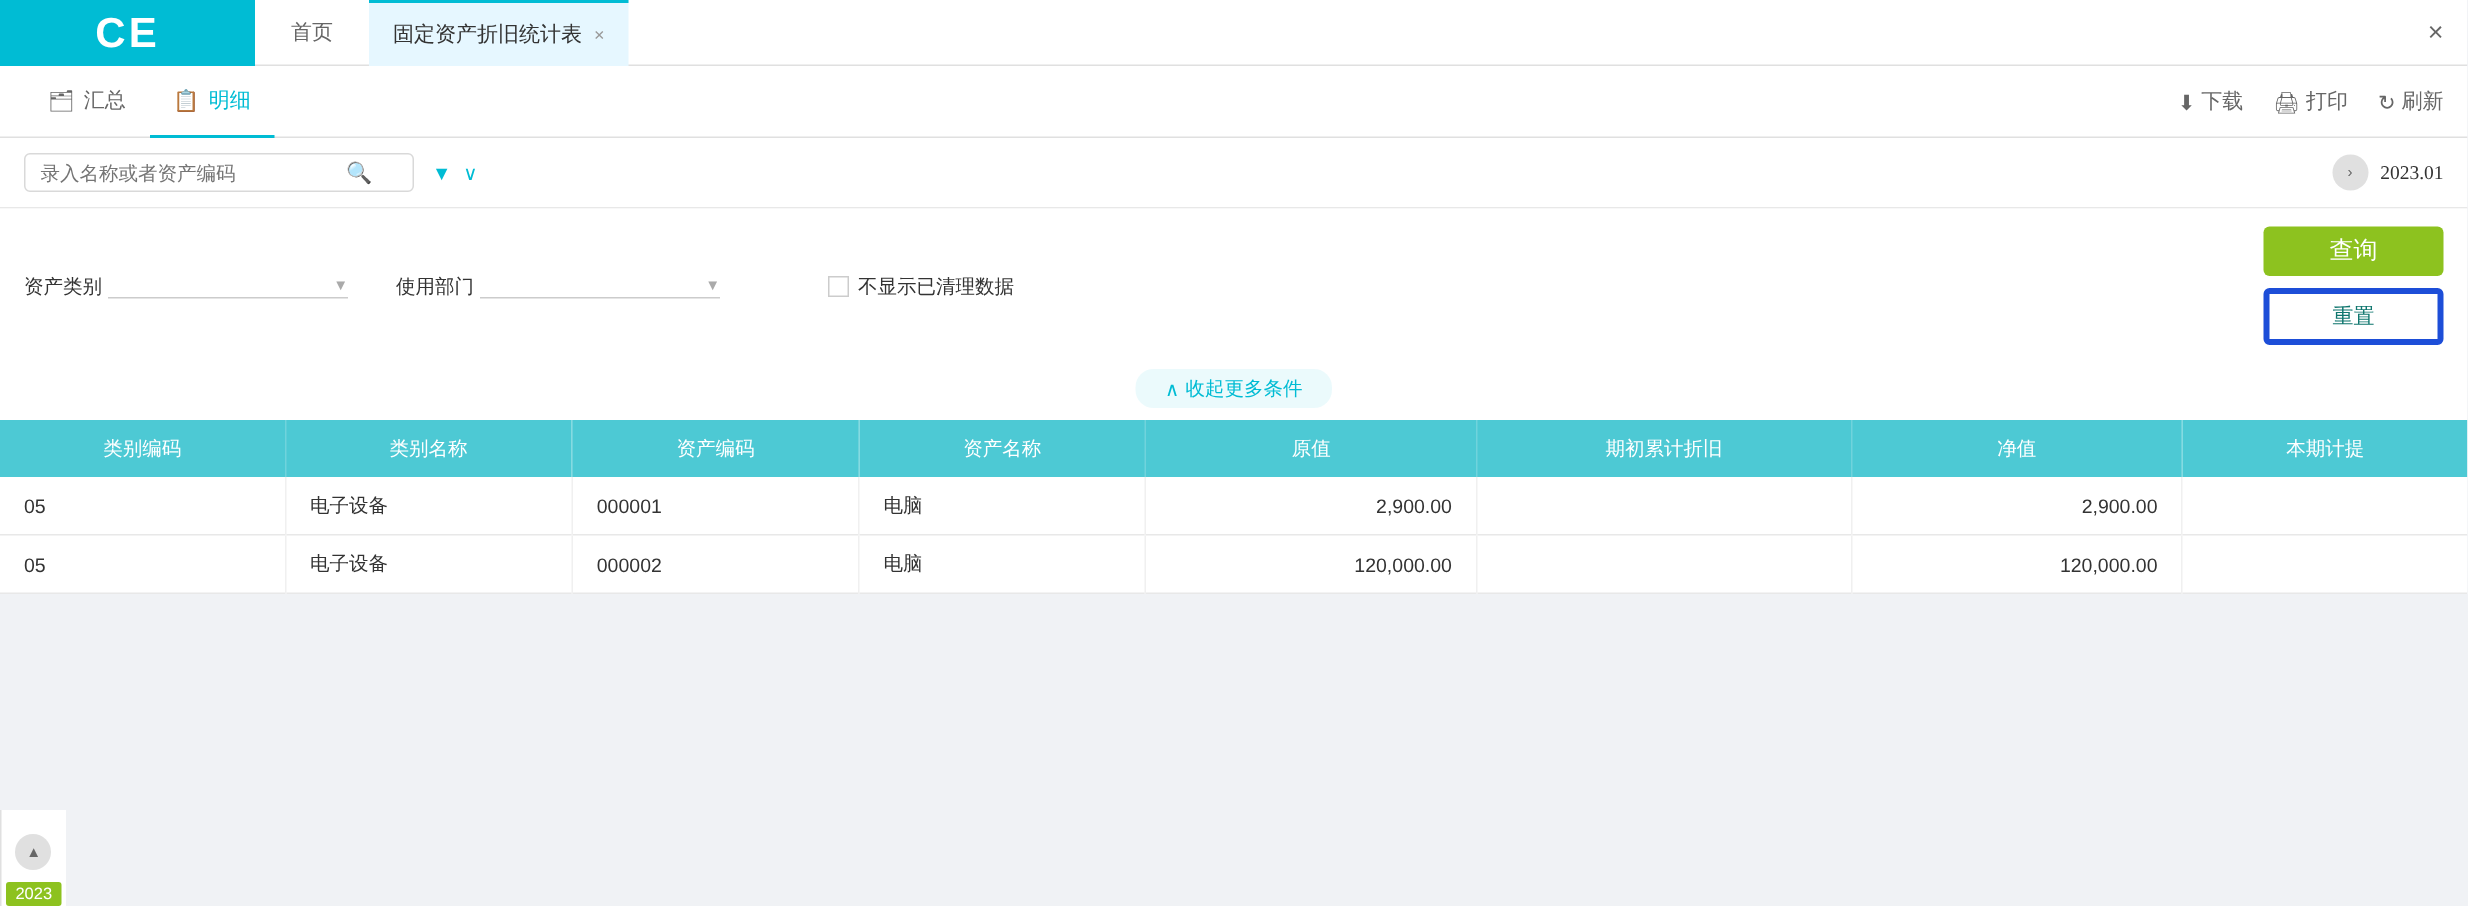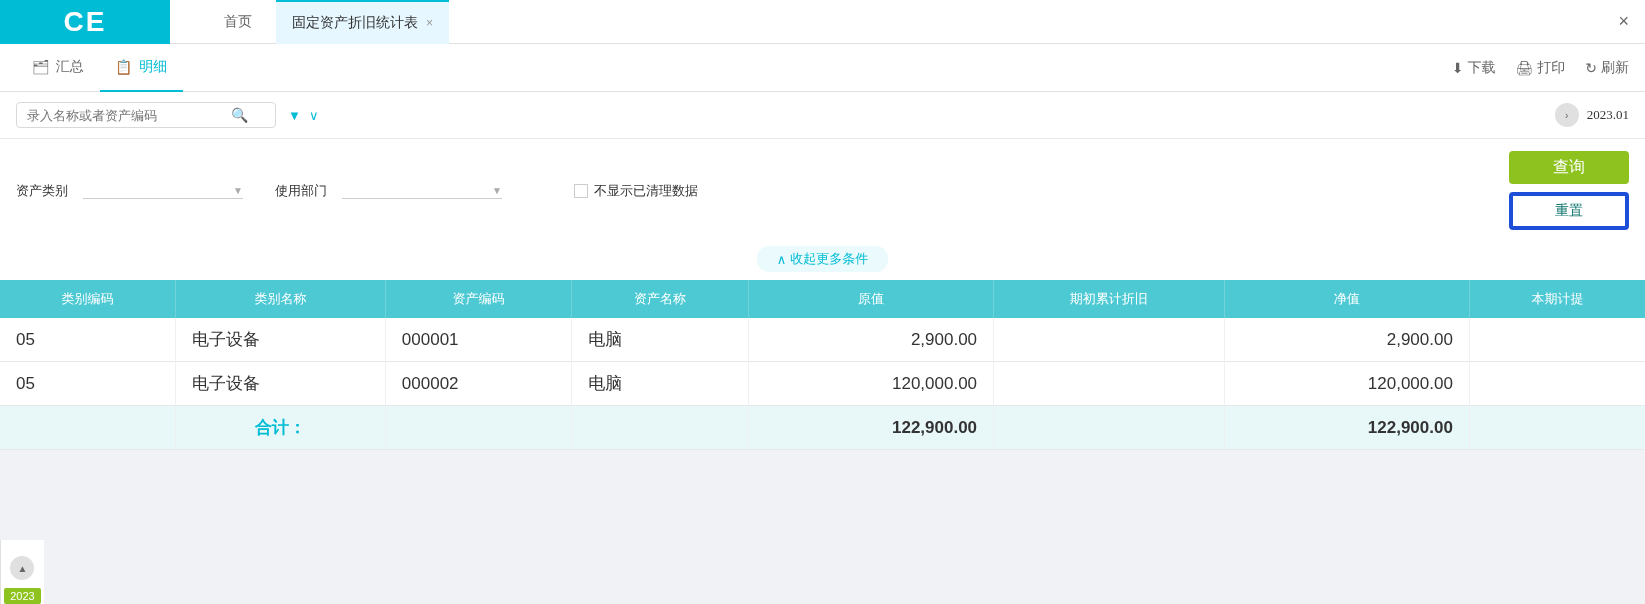--- a/index.html
+++ b/index.html
@@ -8,21 +8,21 @@
     
     .top-nav {
       display: flex; align-items: center;
       background: #fff;
       border-bottom: 1px solid #e0e0e0;
       height: 44px;
       padding: 0 16px;
     }
     .nav-home {
       color: #666; font-size: 14px; cursor: pointer; margin-right: 16px;
-      padding: 0 8px; height: 44px; display: flex; align-items: center; margin-left: 30px;
+      padding: 0 8px; height: 44px; display: flex; align-items: center;
     }
     .nav-tab {
       display: flex; align-items: center;
       background: #e6f7ff;
       border-top: 2px solid #00bcd4;
       height: 44px;
       padding: 0 16px;
       font-size: 14px;
       color: #333;
       cursor: pointer;
@@ -100,21 +100,21 @@
     }
 
     
     .filter-row {
       display: flex; align-items: center;
       padding: 12px 16px;
       background: #fff;
       gap: 32px;
     }
     .filter-item {
-      display: flex; align-items: center; gap: 15px;
+      display: flex; align-items: center; gap: 4px;
     }
     .filter-label { color: #333; font-size: 13px; white-space: nowrap; }
     .filter-select {
       display: flex; align-items: center;
       border-bottom: 1px solid #ccc;
       width: 160px; padding: 2px 0;
       cursor: pointer; position: relative;
     }
     .filter-select-inner { flex: 1; font-size: 13px; color: #333; }
     .filter-select-arrow { color: #aaa; font-size: 10px; }
@@ -188,21 +188,21 @@
       text-align: center;
       border-right: 1px solid rgba(255,255,255,0.2);
     }
     thead th:last-child { border-right: none; }
     tbody tr {
       background: #fff;
       border-bottom: 1px solid #e8e8e8;
     }
     tbody td {
       padding: 10px 16px;
-      font-size: 17px;
+      font-size: 13px;
       color: #333;
       text-align: center;
       border-right: 1px solid #f0f0f0;
     }
     tbody td:last-child { border-right: none; }
     .td-right { text-align: right; }
     .td-left { text-align: left; }
 
     
     .summary-row {
@@ -391,30 +391,20 @@
             <tr>
               <td class="td-left">05</td>
               <td class="td-left">电子设备</td>
               <td class="td-left">000002</td>
               <td class="td-left">电脑</td>
               <td class="td-right">120,000.00</td>
               <td class="td-right"></td>
               <td class="td-right">120,000.00</td>
               <td class="td-right"></td>
             </tr>
-            <tr class="summary-row">
-              <td></td>
-              <td style="text-align: center; color: rgb(0, 188, 212);">合计：</td>
-              <td></td>
-              <td></td>
-              <td class="td-right">122,900.00</td>
-              <td class="td-right"></td>
-              <td class="td-right">122,900.00</td>
-              <td class="td-right"></td>
-            </tr>
           </tbody>
       </table>
     </div>
   </div>
 
   <div class="right-panel">
     <div class="right-panel-top">
       <div class="sidebar-nav-btn sidebar-up">▲</div>
       <div class="year-badge">2023</div>
     </div>

